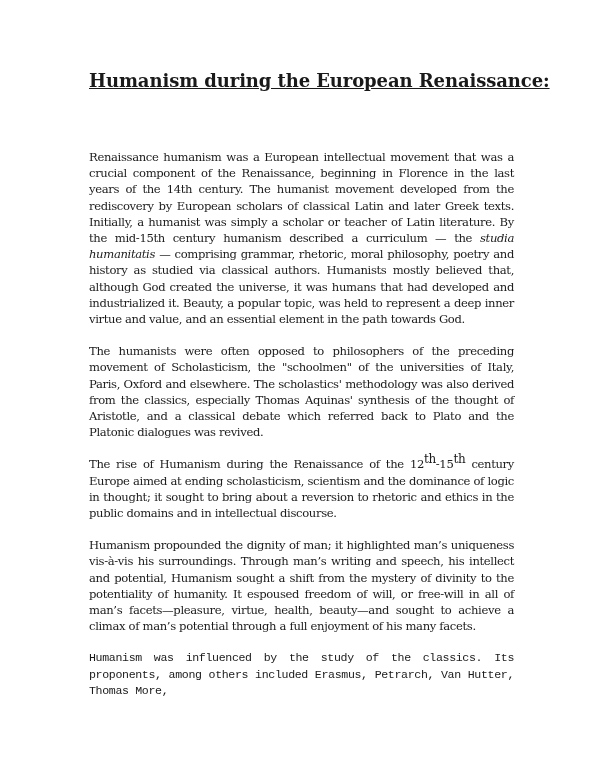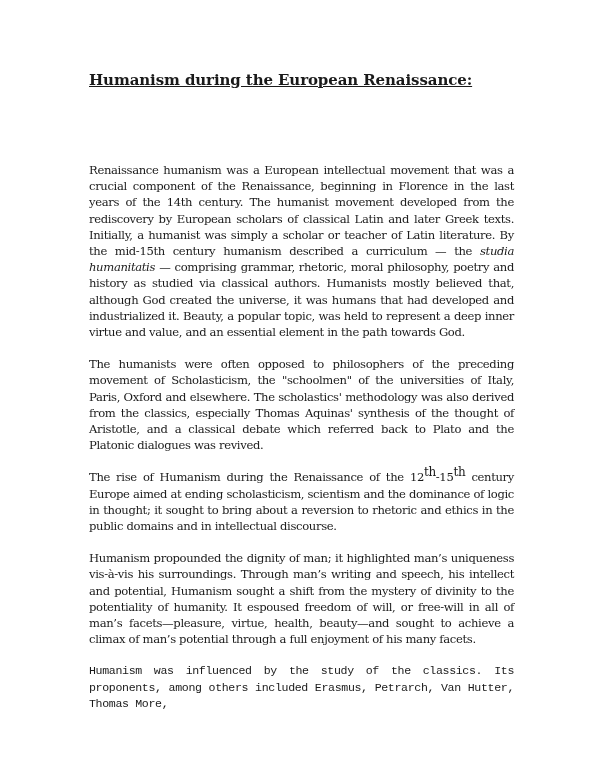--- a/index.html
+++ b/index.html
@@ -5,31 +5,31 @@
     html, body { margin: 0; padding: 0; background: #ffffff; }
     body { width: 600px; height: 776px; overflow: hidden; position: relative; }
     .page {
       position: absolute; left: 0; top: 0; width: 600px; height: 776px; background: #fff;
       font-family: "DejaVu Serif", "Liberation Serif", serif;
       color: #1a1a1a;
     }
     .title-block {
       position: absolute; left: 89px; top: 72px; width: 400px;
       font-family: "DejaVu Serif", serif;
-      font-weight: bold; font-size: 15px; line-height: 17px;
+      font-weight: bold; font-size: 18px; line-height: 17px;
       text-decoration: underline; letter-spacing: -0.1px;
     }
     .title-block div { white-space: nowrap; }
     .body-text {
       position: absolute; left: 89px; top: 149px; width: 425px;
       font-family: "DejaVu Serif", serif;
       font-size: 11.6px; line-height: 16.2px;
       text-align: justify; letter-spacing: -0.35px; word-spacing: 0px;
     }
-    .para { margin: 13px 0 16px 0; }
+    .para { margin: 0 0 16px 0; }
     .para:last-child { margin-bottom: 0; font-family: Liberation Mono, monospace; }
     sup { font-size: 12px; line-height: 0; vertical-align: super; }
     em { font-style: italic; }
   </style>
 </head>
 <body>
 
 <div class="page">
   <div class="title-block">
     <div>Humanism during the European Renaissance:</div>

